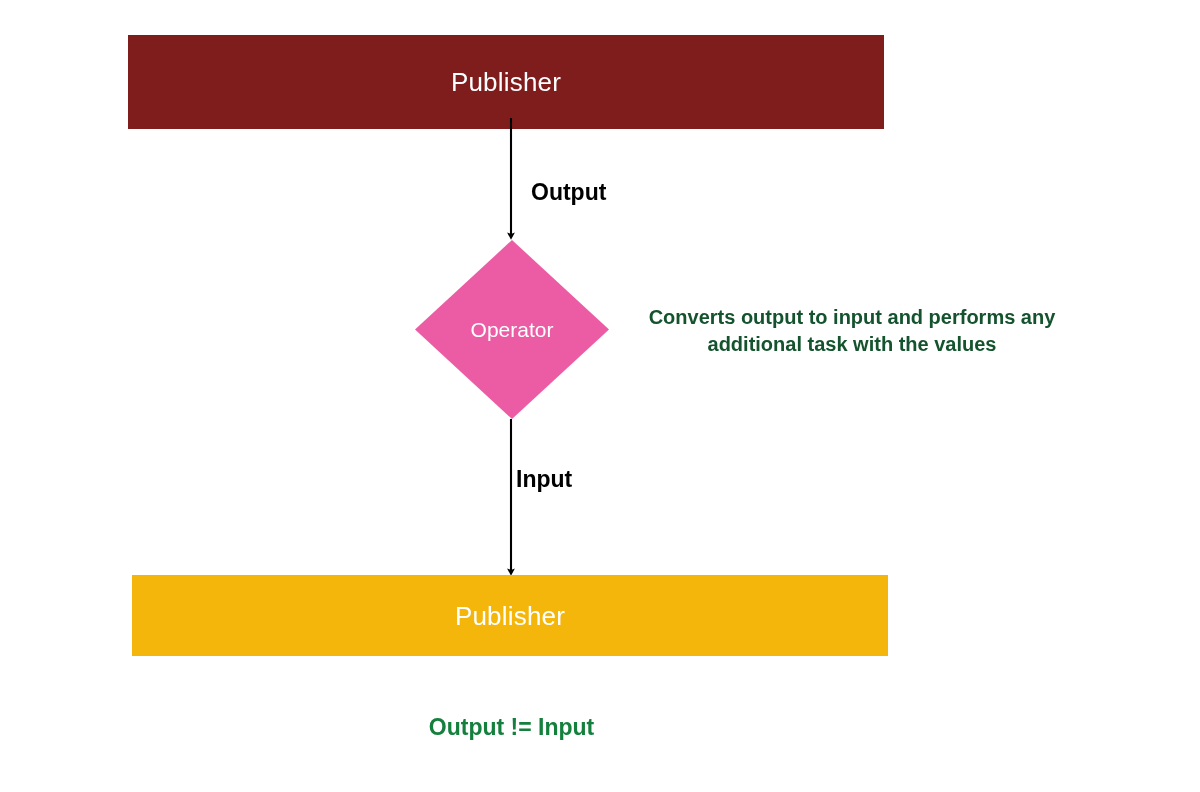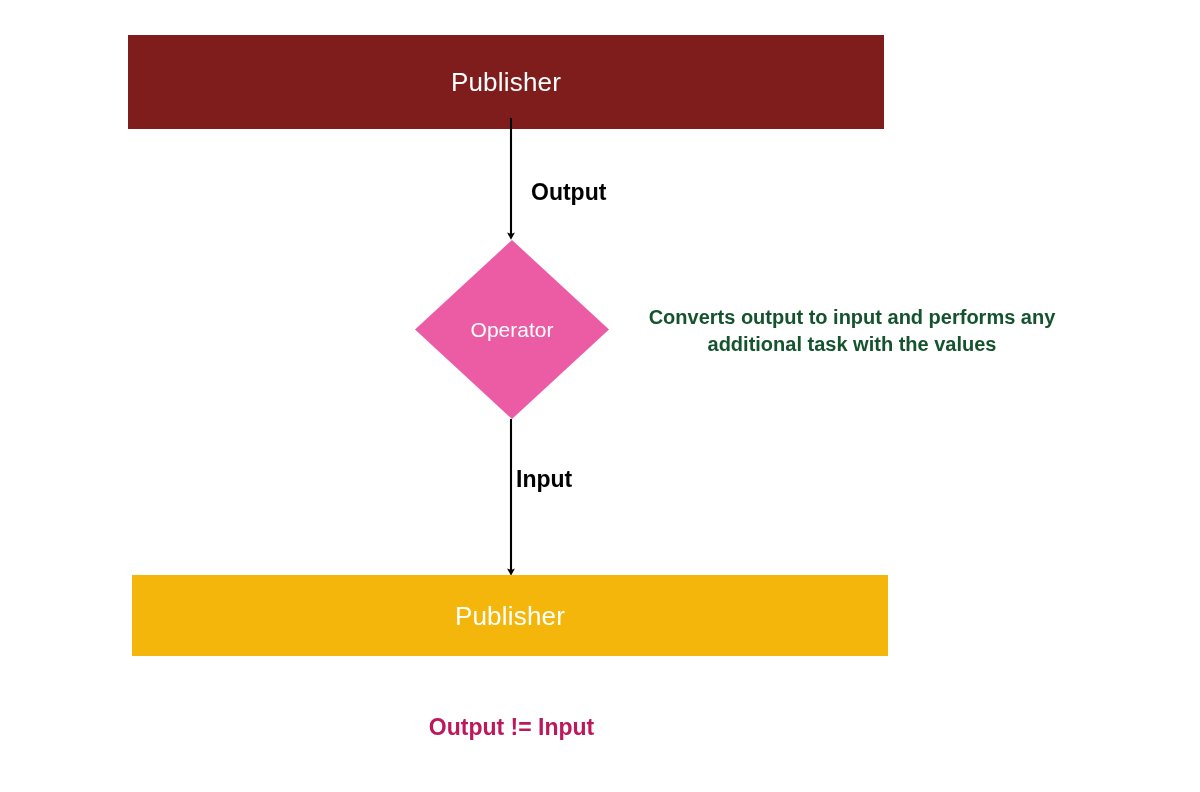--- a/index.html
+++ b/index.html
@@ -122,21 +122,21 @@
     line-height: 1.35;
   }
 
   
   #footer-caption {
     position: absolute;
     left: 0px;
     top: 716px;
     width: 1023px;
     text-align: center;
-    color: #be185d;
+    color: #15803d;
     font-size: 23px;
     font-weight: bold;
     line-height: 1;
     white-space: nowrap;
   }
 </style>
 </head>
 <body>
 
 <div id="canvas">

